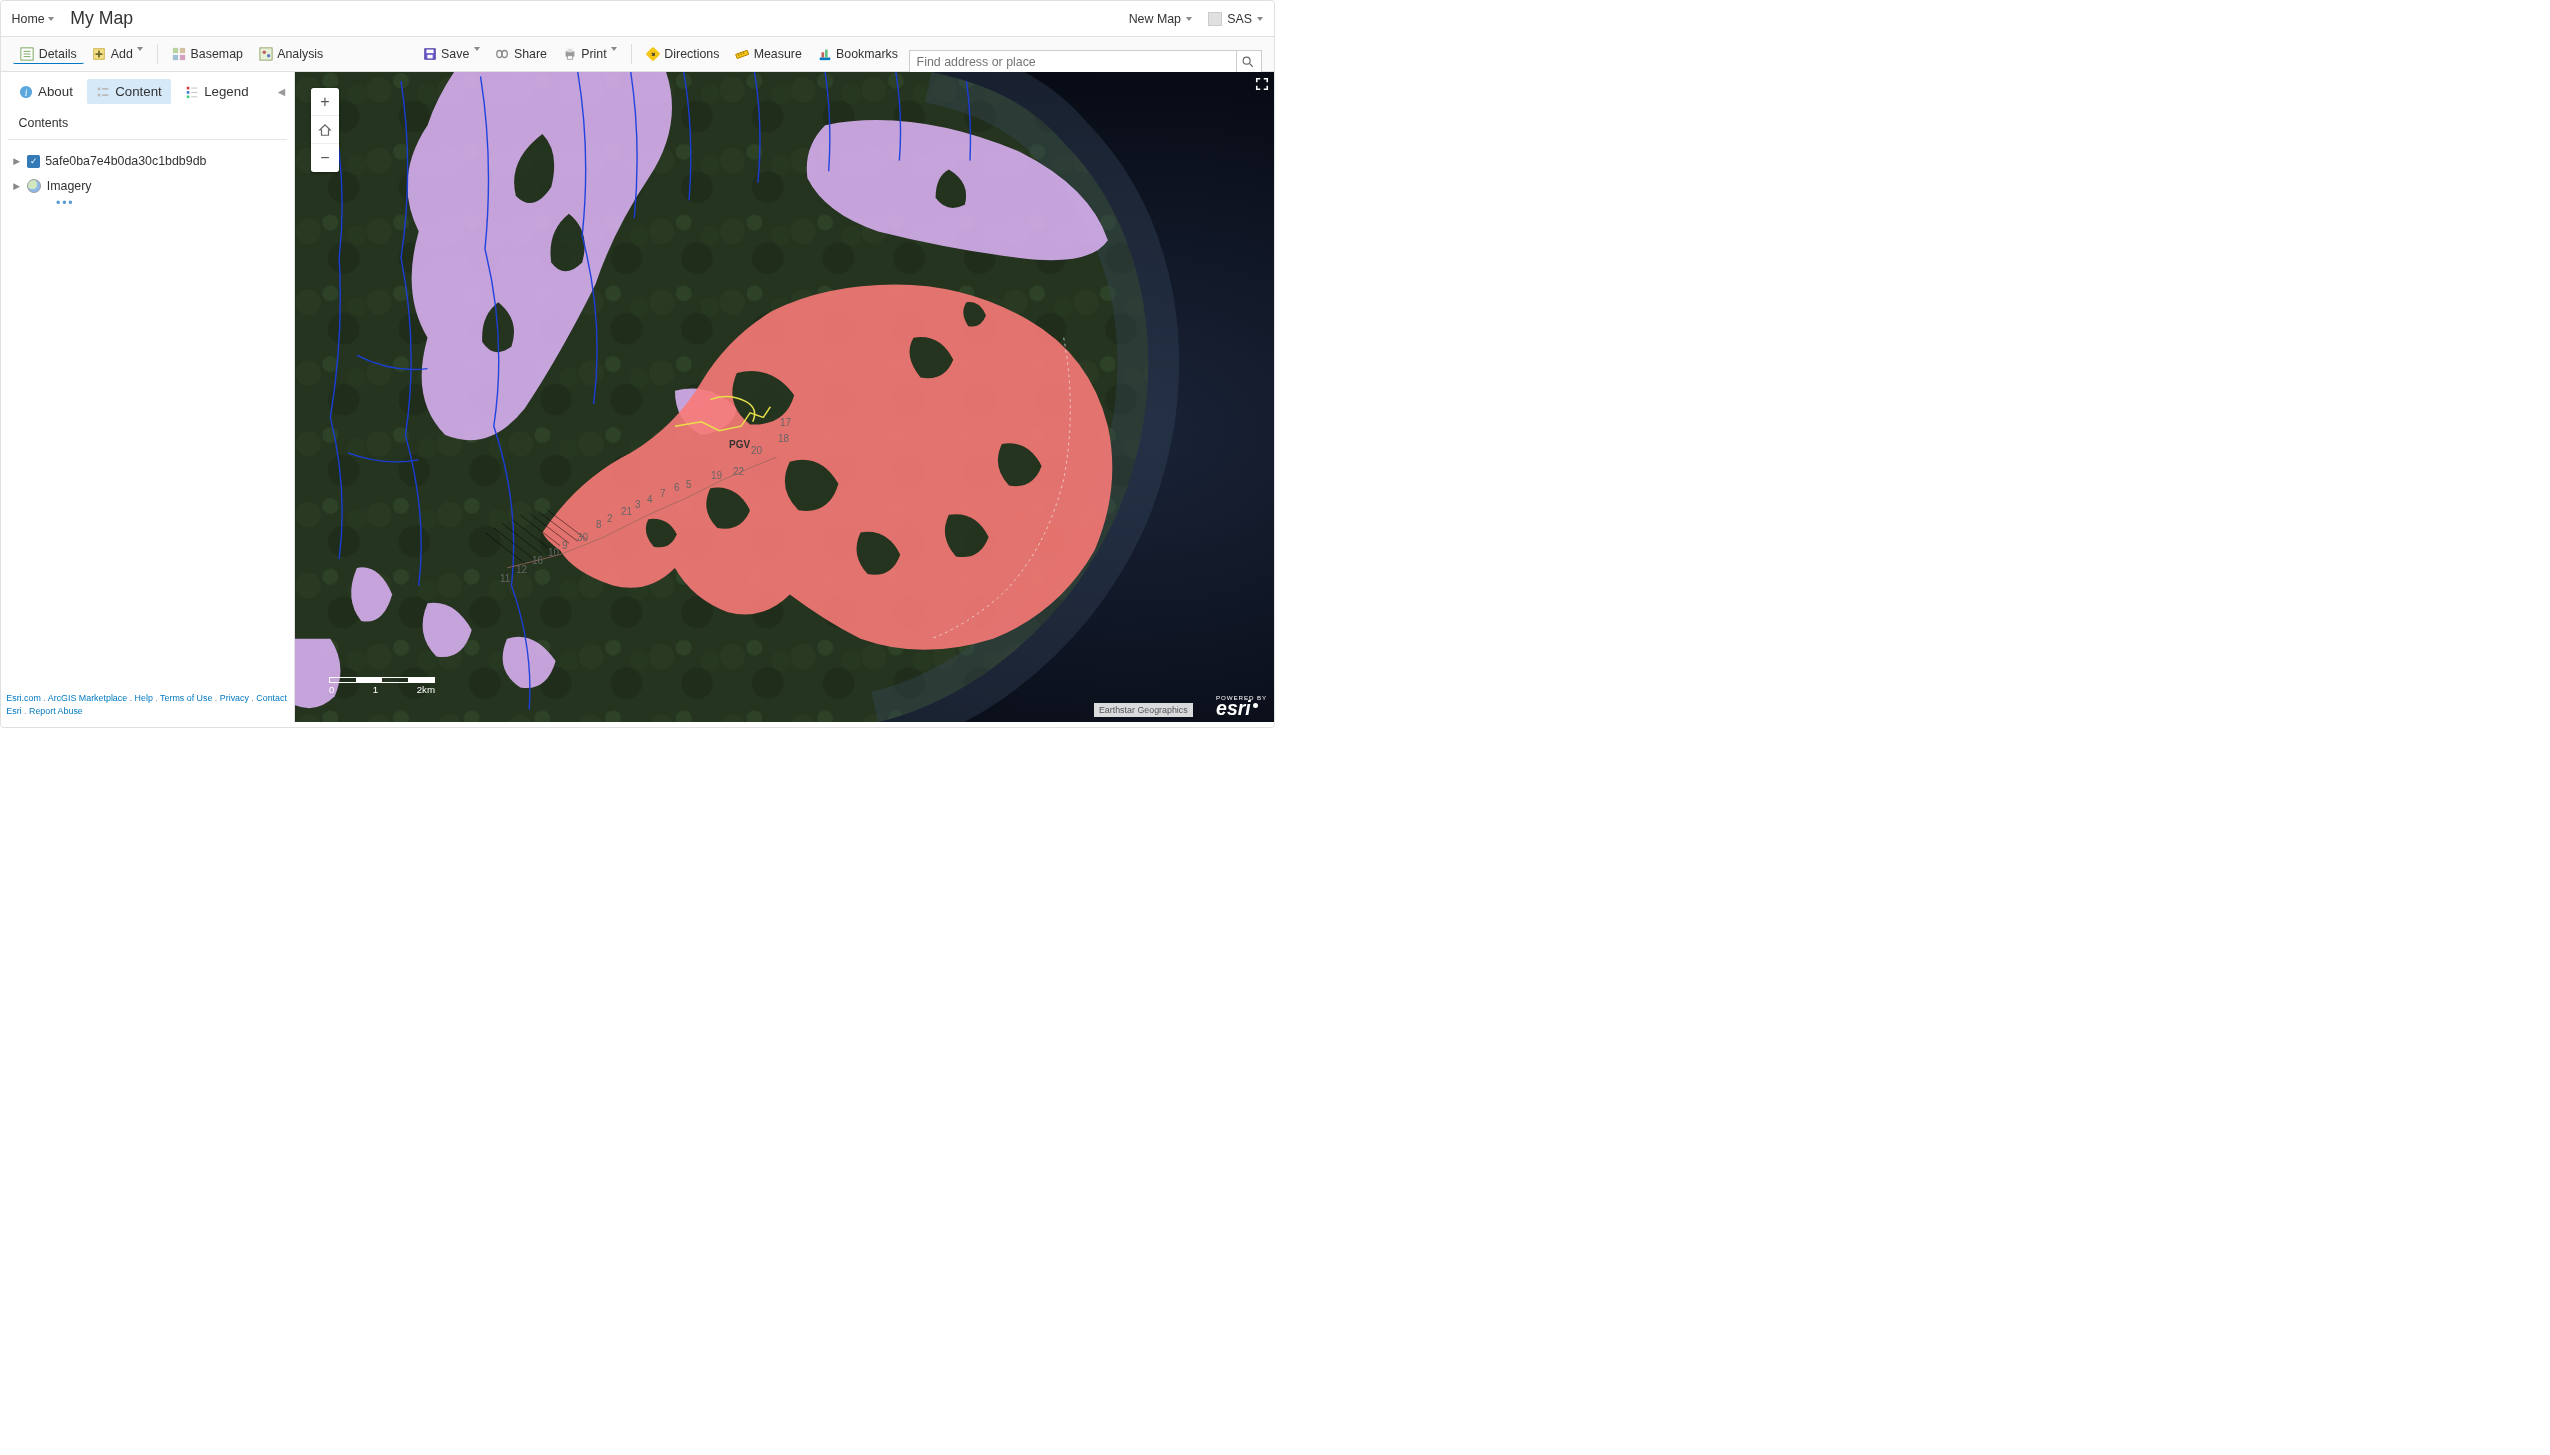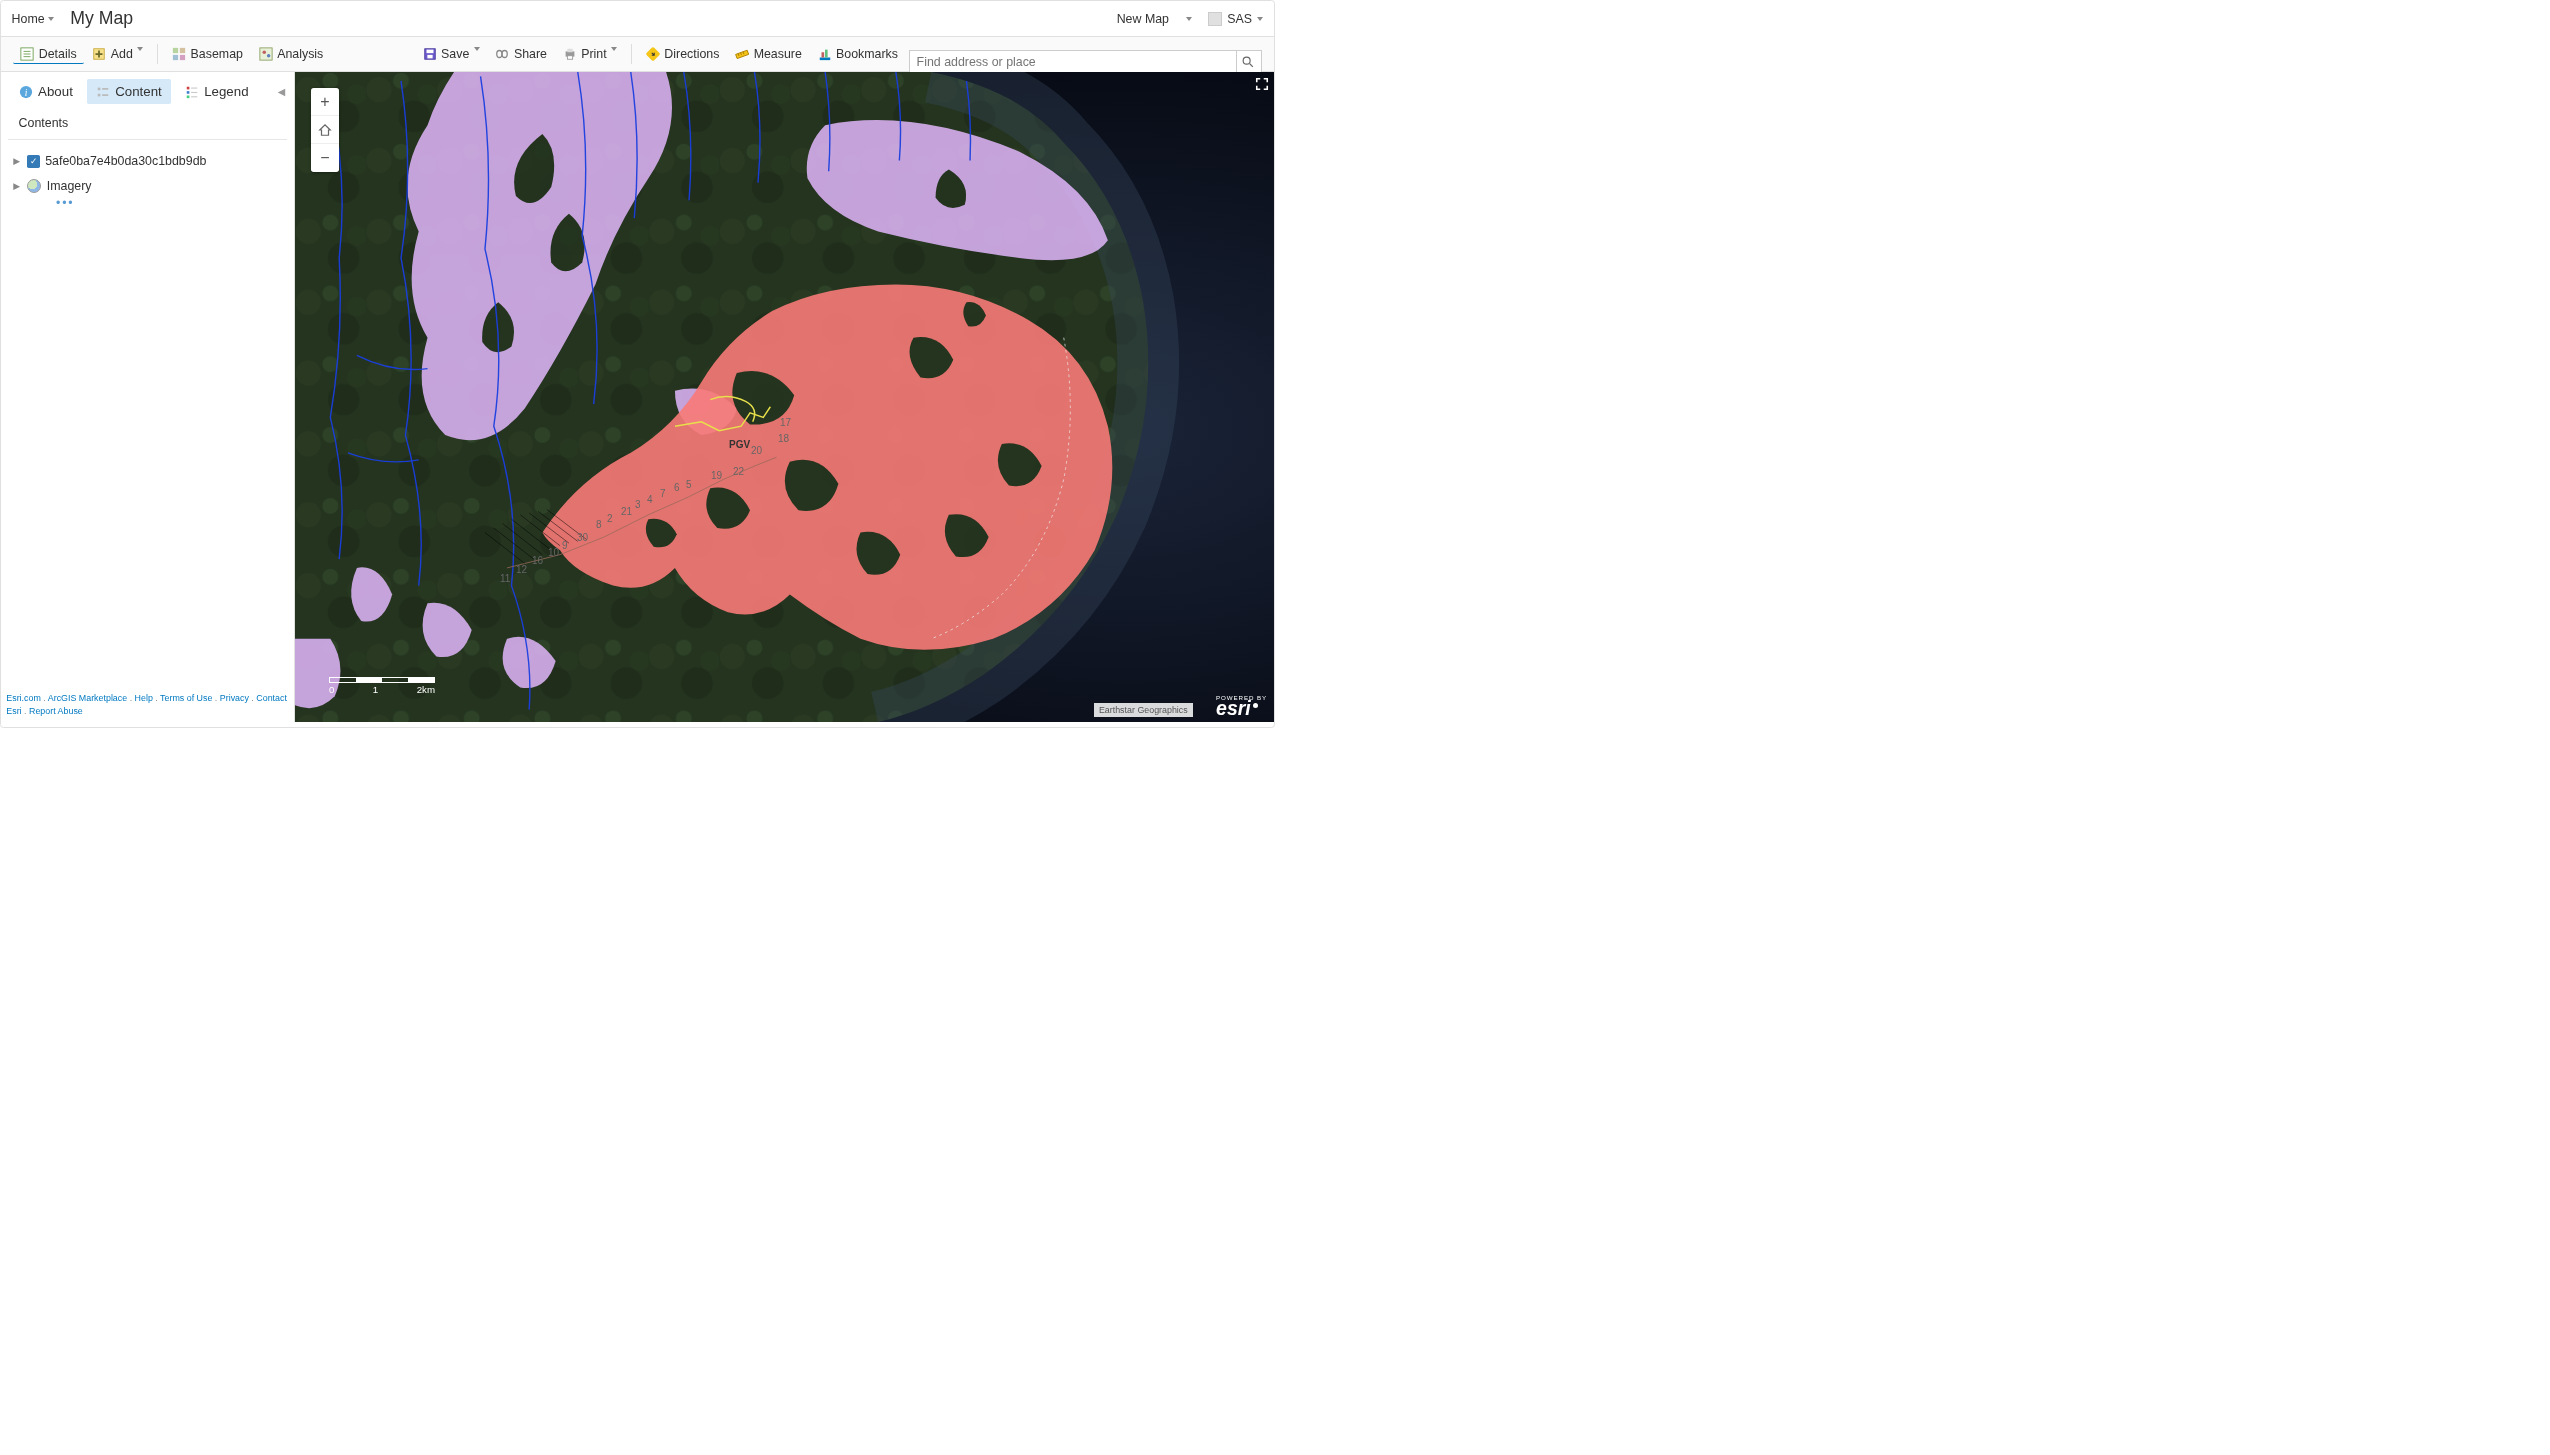--- a/index.html
+++ b/index.html
@@ -3,21 +3,21 @@
 <meta charset="utf-8">
 <style>
   * { box-sizing: border-box; margin: 0; padding: 0; }
   body { font-family: "Avenir Next", "Helvetica Neue", Arial, sans-serif; font-size: 12.4px; color: #333; background: #fff; width: 1275px; height: 728px; overflow: hidden; border: 0.9px solid #e0e0e0; border-radius: 3.5px; }
 
   
   .header { height: 36px; display: flex; align-items: center; padding: 0 10.6px; border-bottom: 0.9px solid #e0e0e0; }
   .home-link { display: flex; align-items: center; gap: 3.5px; color: #333; cursor: pointer; font-size: 12.4px; }
   .mymap-title { font-size: 17.7px; color: #333; margin-left: 16px; font-weight: 400; }
   .header-spacer { flex: 1; }
-  .newmap-link { display: flex; align-items: center; gap: 17px; color: #333; cursor: pointer; }
+  .newmap-link { display: flex; align-items: center; gap: 5px; color: #333; cursor: pointer; }
   .user-block { display: flex; align-items: center; gap: 5.3px; margin-left: 16px; cursor: pointer; }
   .avatar { width: 14px; height: 14px; background: #e0e0e0; border: 0.9px solid #ccc; }
   .chev { width: 0; height: 0; border-left: 3.5px solid transparent; border-right: 3.5px solid transparent; border-top: 4.4px solid #888; display: inline-block; }
 
   
   .toolbar { height: 35px; display: flex; align-items: center; padding: 0 12.4px; border-bottom: 0.9px solid #e0e0e0; background: #fafafa; gap: 1.8px; }
   .tbtn { display: flex; align-items: flex-start; gap: 4.4px; padding: 3.5px 7px; color: #333; cursor: pointer; font-size: 12.4px; border-radius: 1.8px; }
   .tbtn.active { border-bottom: 1.8px solid #0079c1; padding-bottom: 1.8px; }
   .tsep { width: 0.9px; height: 19.5px; background: #ddd; margin: 0 5.3px; }
   .toolbar-spacer-mid { width: 97px; }

